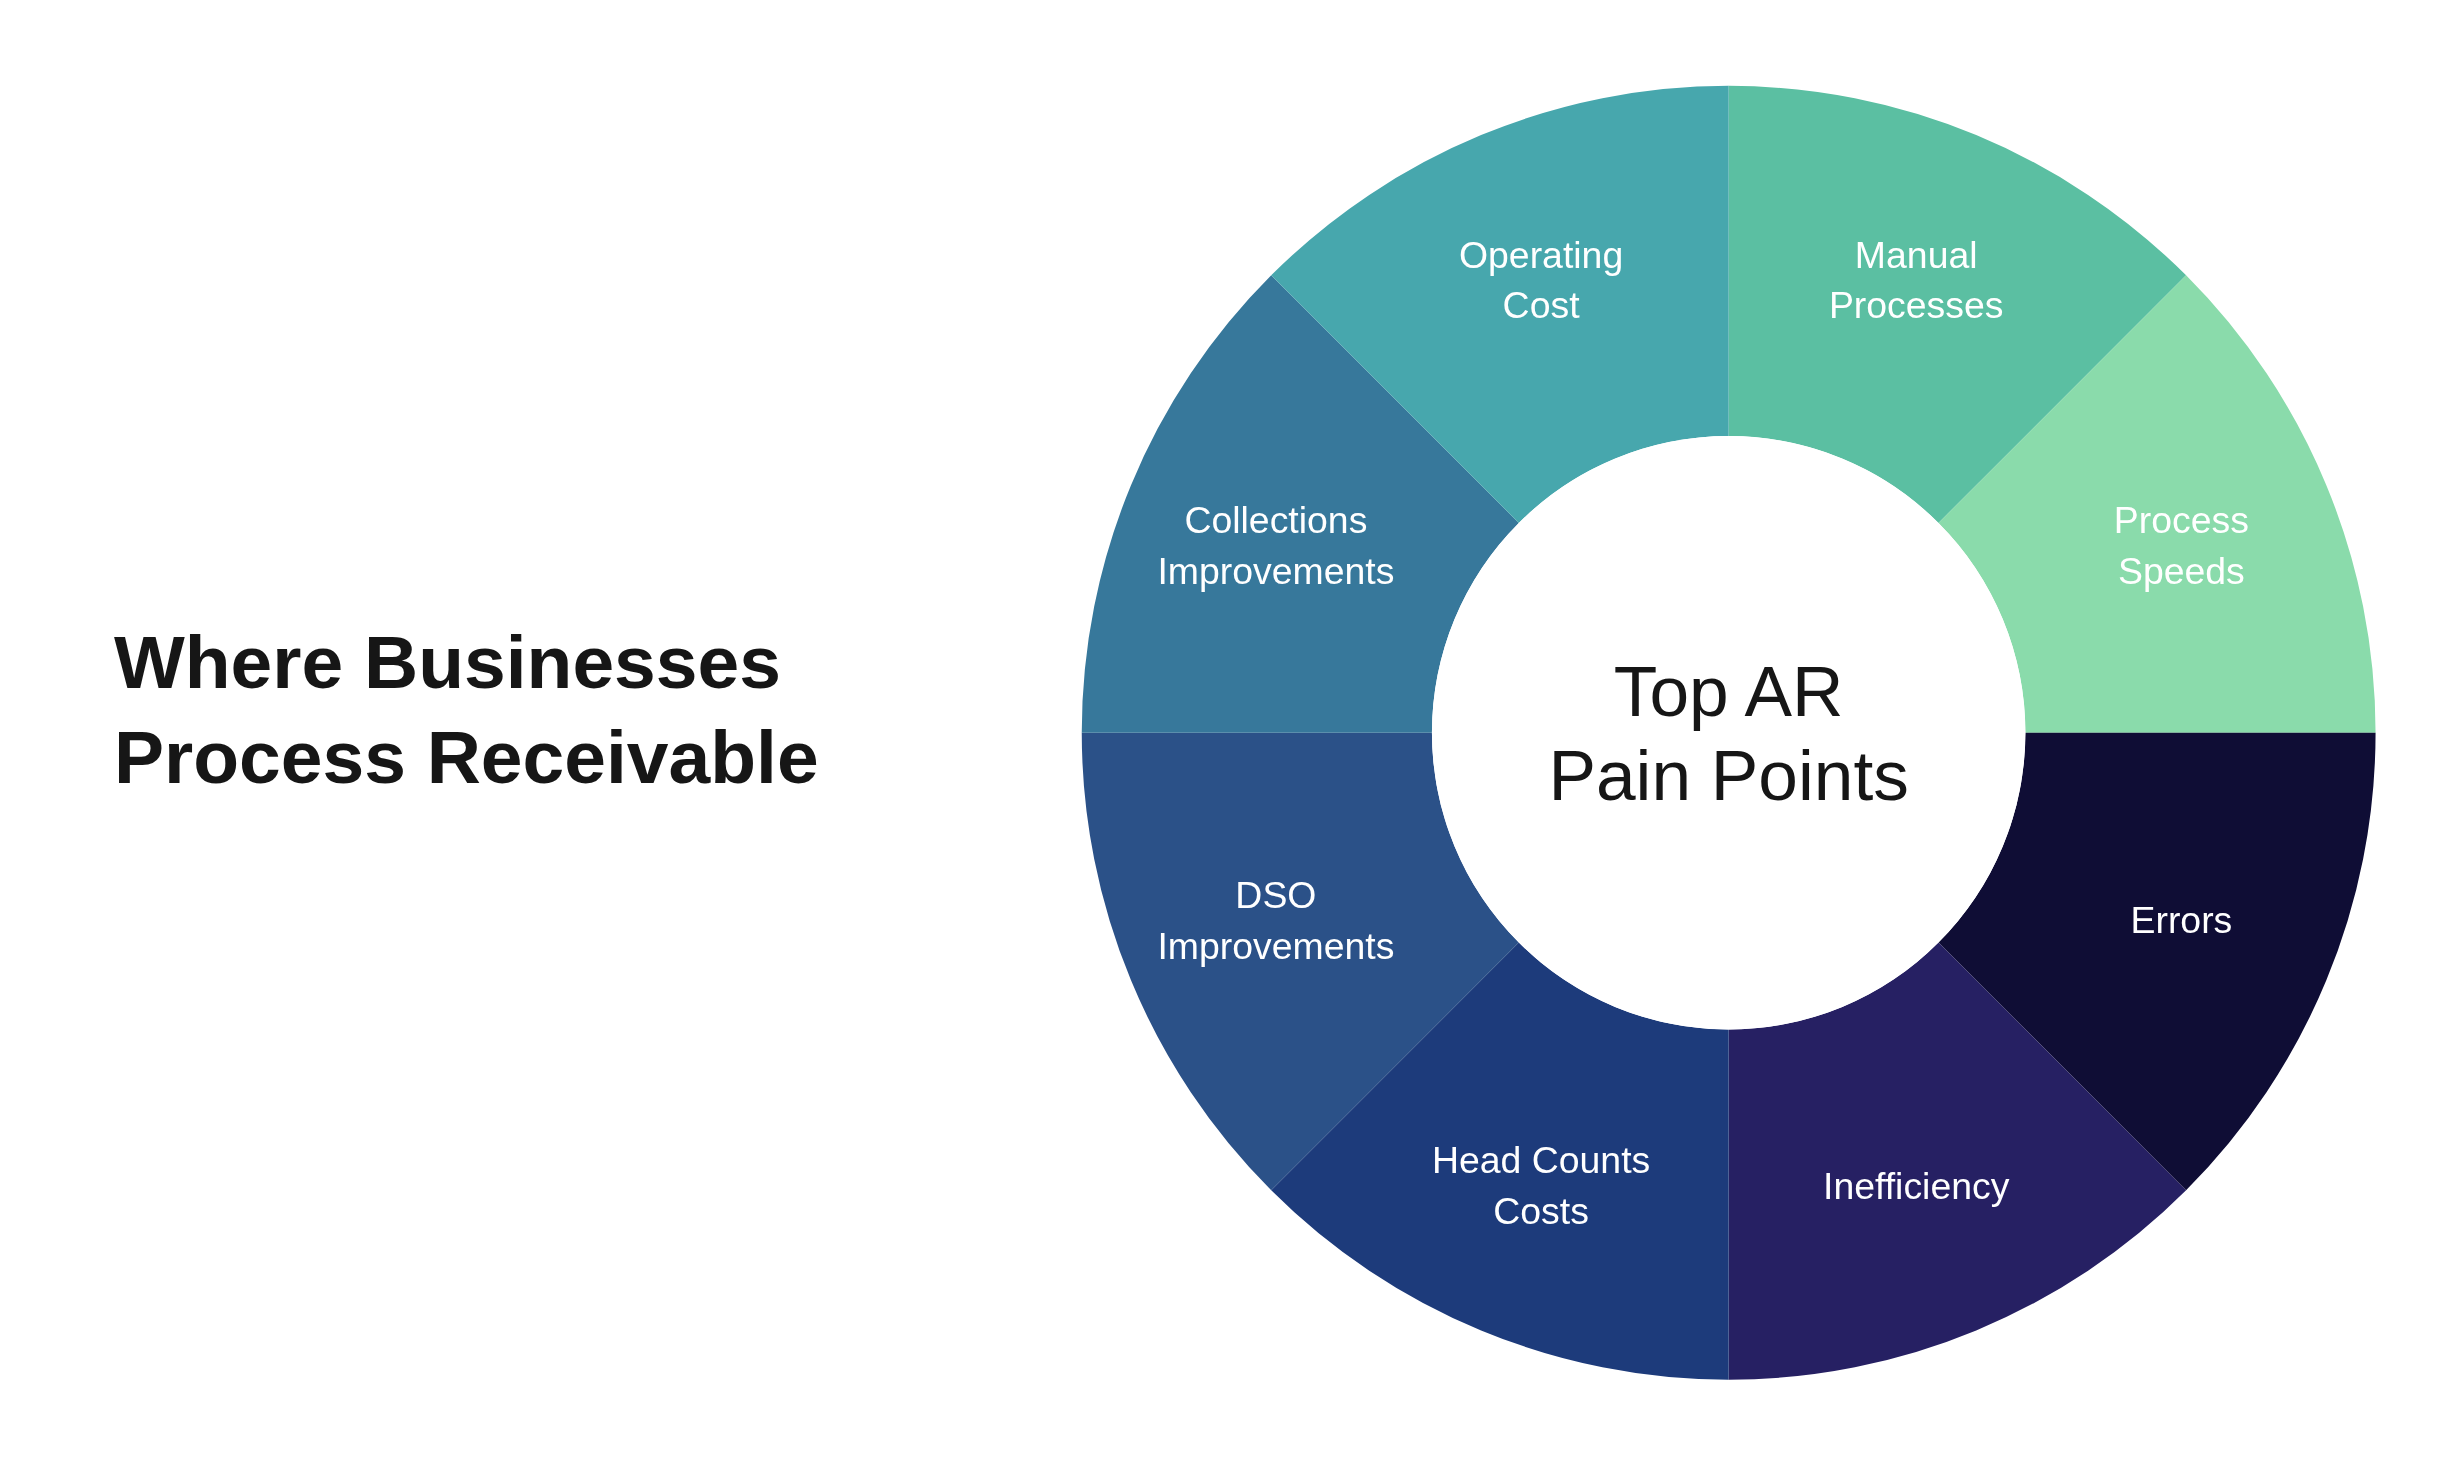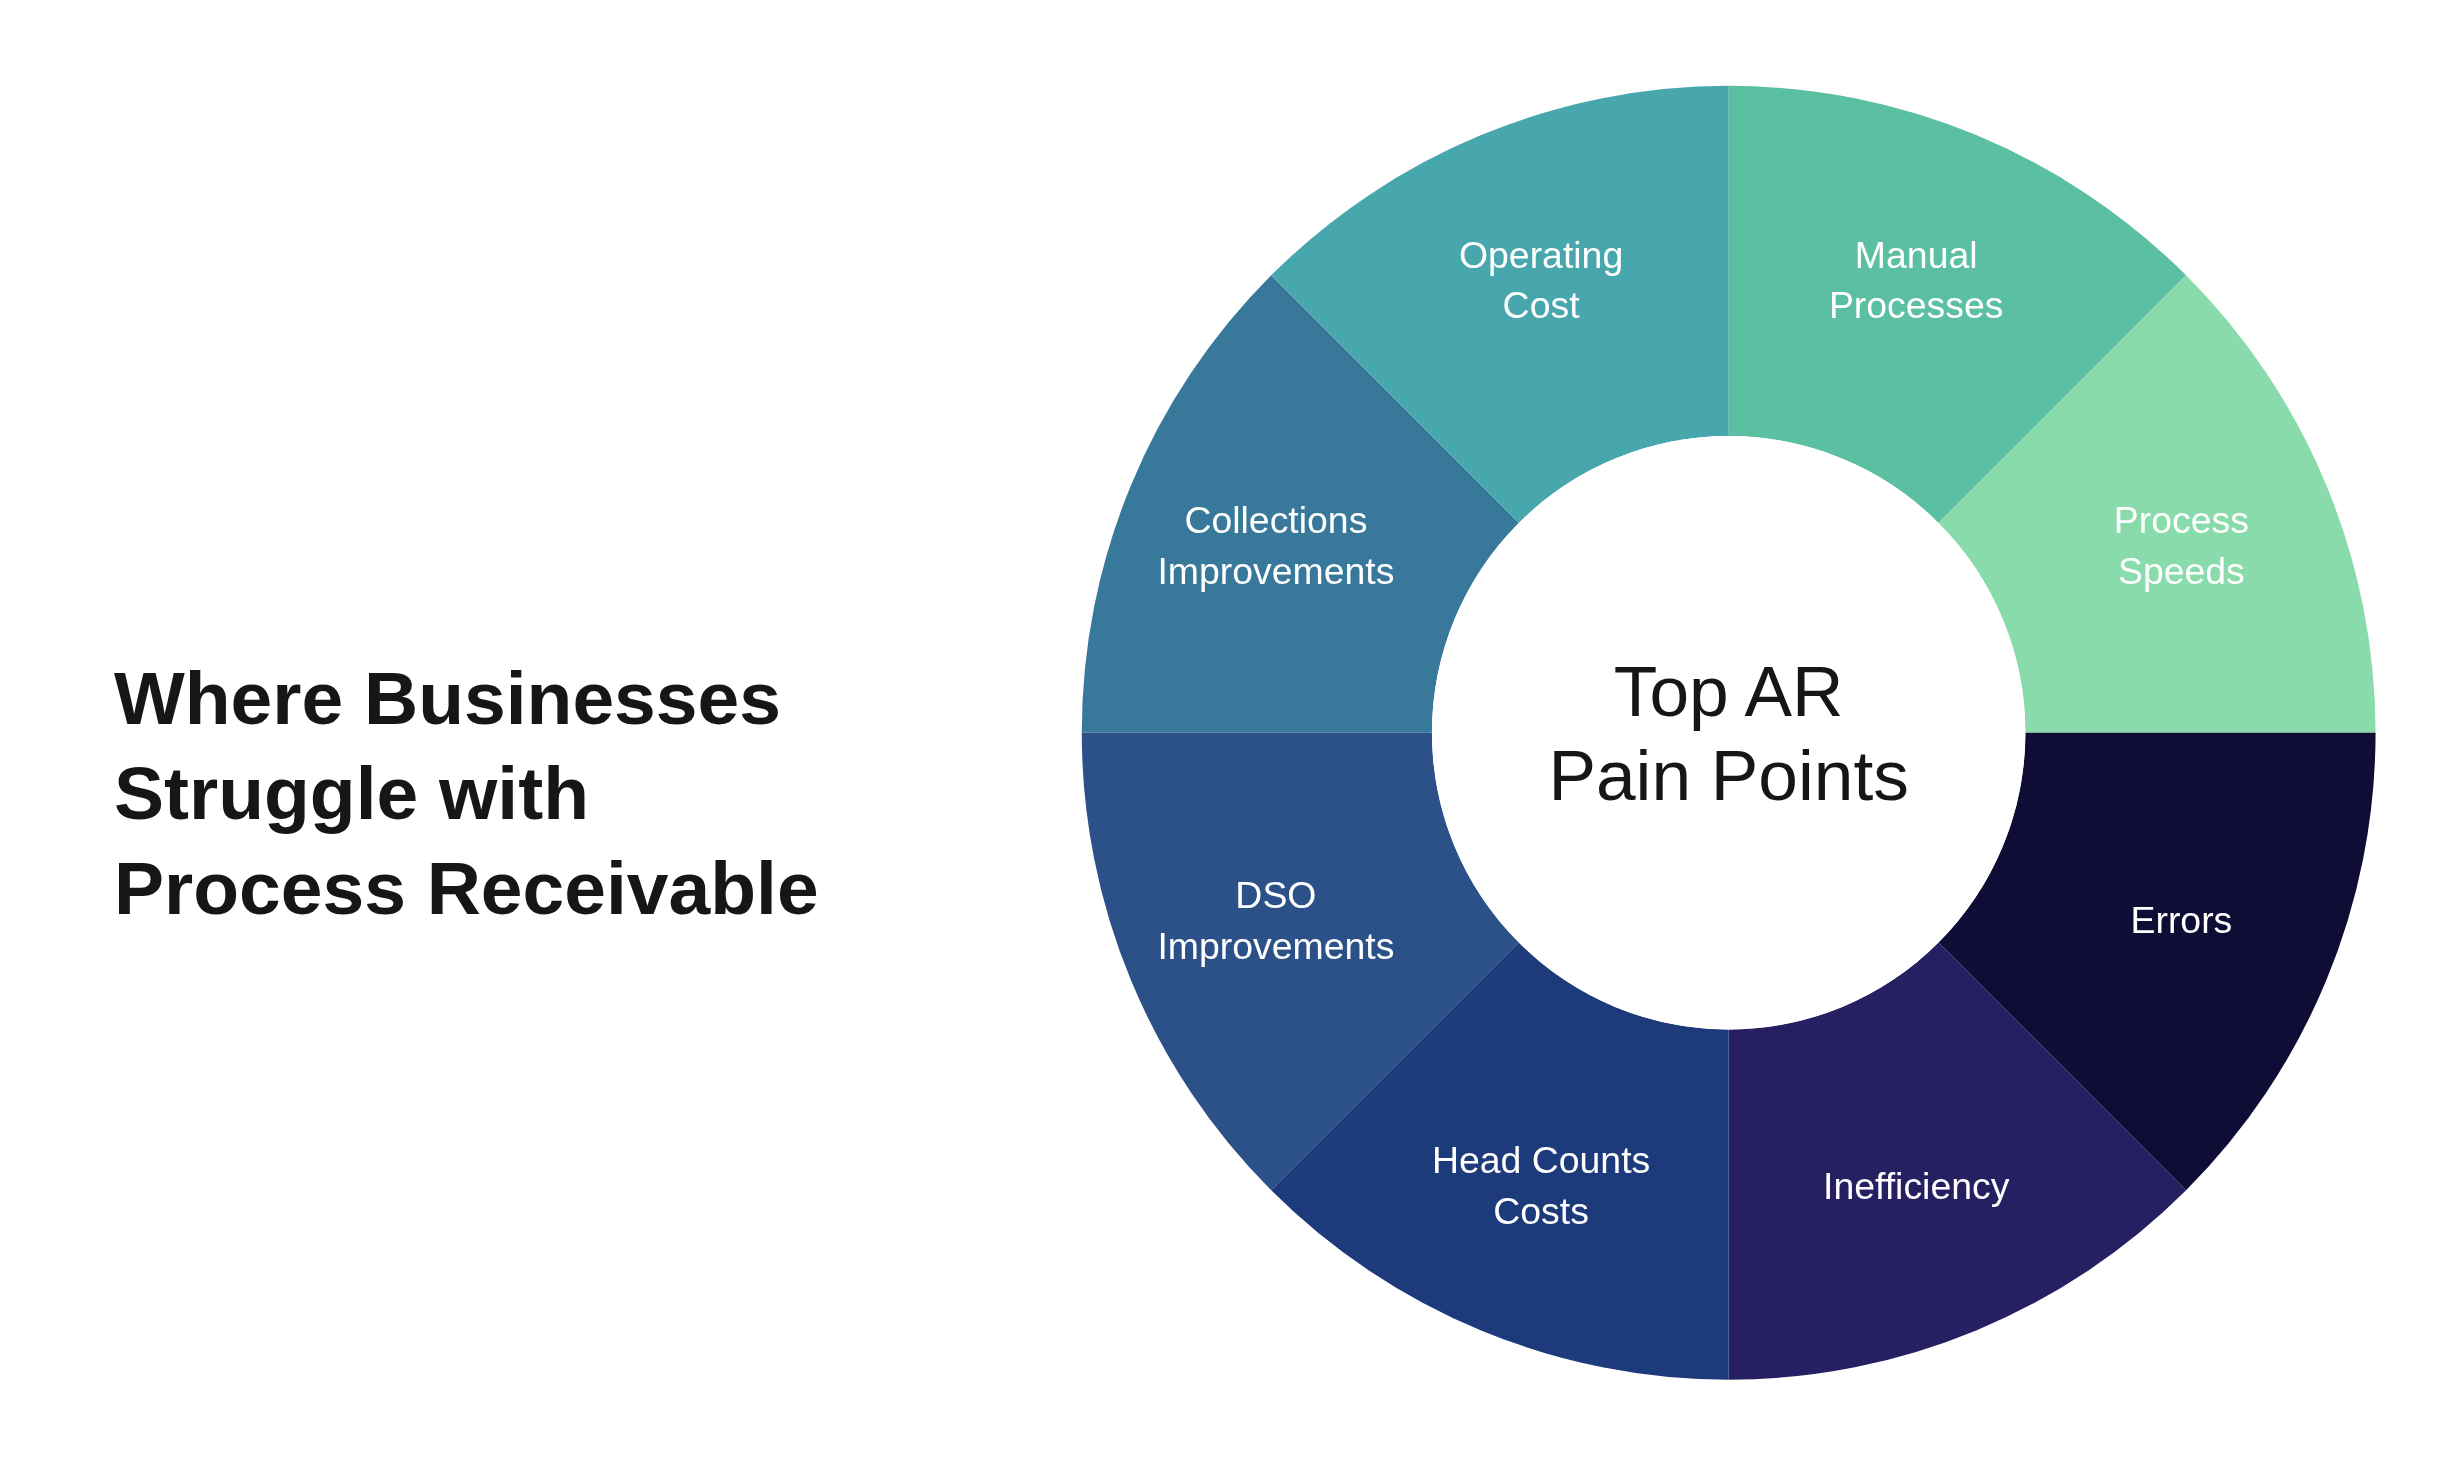--- a/index.html
+++ b/index.html
@@ -14,21 +14,20 @@
   .headline {
     position: absolute;
     left: 114px;
     top: 615px;
     font-size: 75px;
     line-height: 95px;
     font-weight: 700;
     color: #161616;
     letter-spacing: 0px;
     white-space: nowrap;
-    margin-top: 36px;
   }
   .donut-svg {
     position: absolute;
     left: 0;
     top: 0;
     width: 2462px;
     height: 1478px;
   }
   .donut-svg text {
     font-family: "Liberation Sans", sans-serif;
@@ -40,21 +39,20 @@
     font-weight: 400;
   }
 </style>
 </head>
 <body>
 
 <div class="canvas">
 
   <div class="headline">
     <div>Where Businesses</div>
-    <div>Struggle with</div>
     <div>Process Receivable</div>
   </div>
 
   <svg id="donut-svg" class="donut-svg" viewBox="0 0 2763 1658">
       <path d="M 1940.00 96.00 A 726 726 0 0 1 2453.36 308.64 L 2175.47 586.53 A 333 333 0 0 0 1940.00 489.00 Z" fill="#5BBFA2"></path>
       <text x="2150.5" y="313.9" fill="#FFFFFF" font-size="42" text-anchor="middle" class="seg-label"><tspan x="2150.5" dy="-13.8">Manual</tspan><tspan x="2150.5" dy="57">Processes</tspan></text>
       <path d="M 2453.36 308.64 A 726 726 0 0 1 2666.00 822.00 L 2273.00 822.00 A 333 333 0 0 0 2175.47 586.53 Z" fill="#8ADBAB"></path>
       <text x="2448.1" y="611.5" fill="#FFFFFF" font-size="42" text-anchor="middle" class="seg-label"><tspan x="2448.1" dy="-13.8">Process</tspan><tspan x="2448.1" dy="57">Speeds</tspan></text>
       <path d="M 2666.00 822.00 A 726 726 0 0 1 2453.36 1335.36 L 2175.47 1057.47 A 333 333 0 0 0 2273.00 822.00 Z" fill="#0F0D35"></path>
       <text x="2448.1" y="1032.5" fill="#FFFFFF" font-size="42" text-anchor="middle" class="seg-label"><tspan x="2448.1" dy="14.7">Errors</tspan></text>

